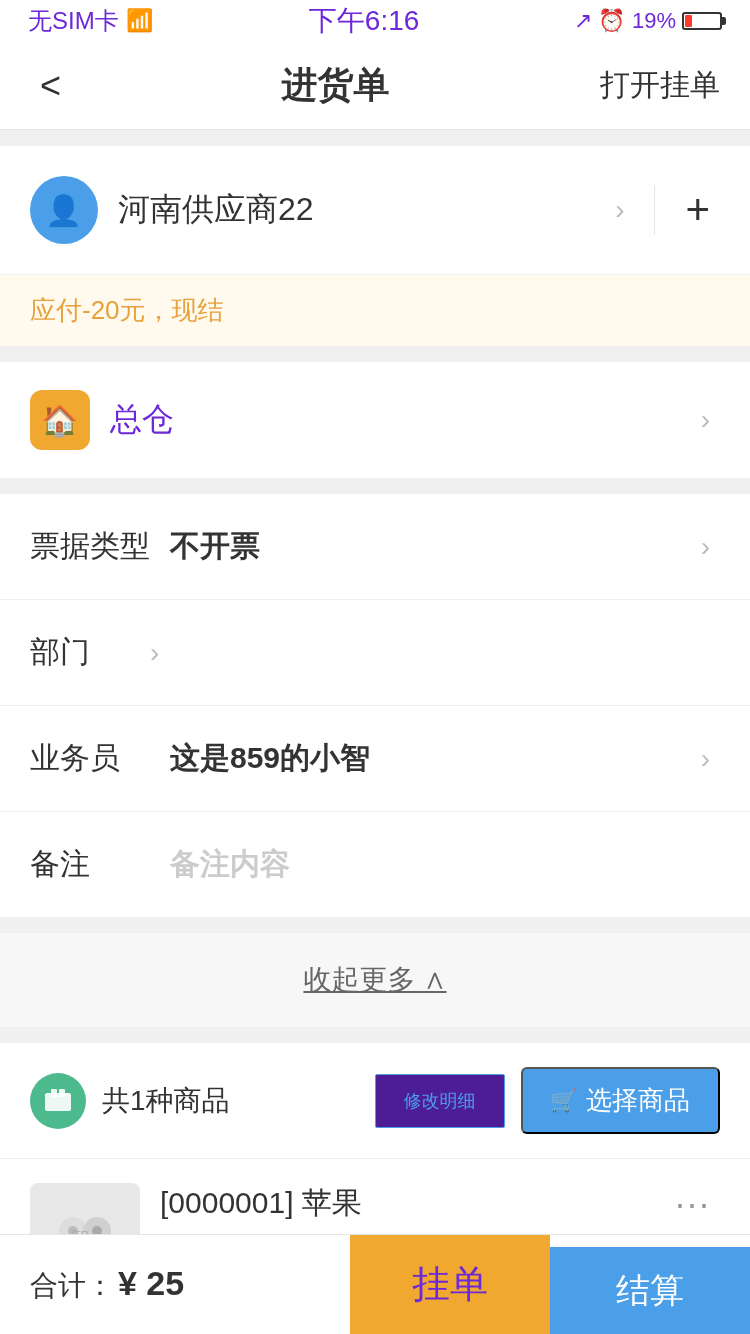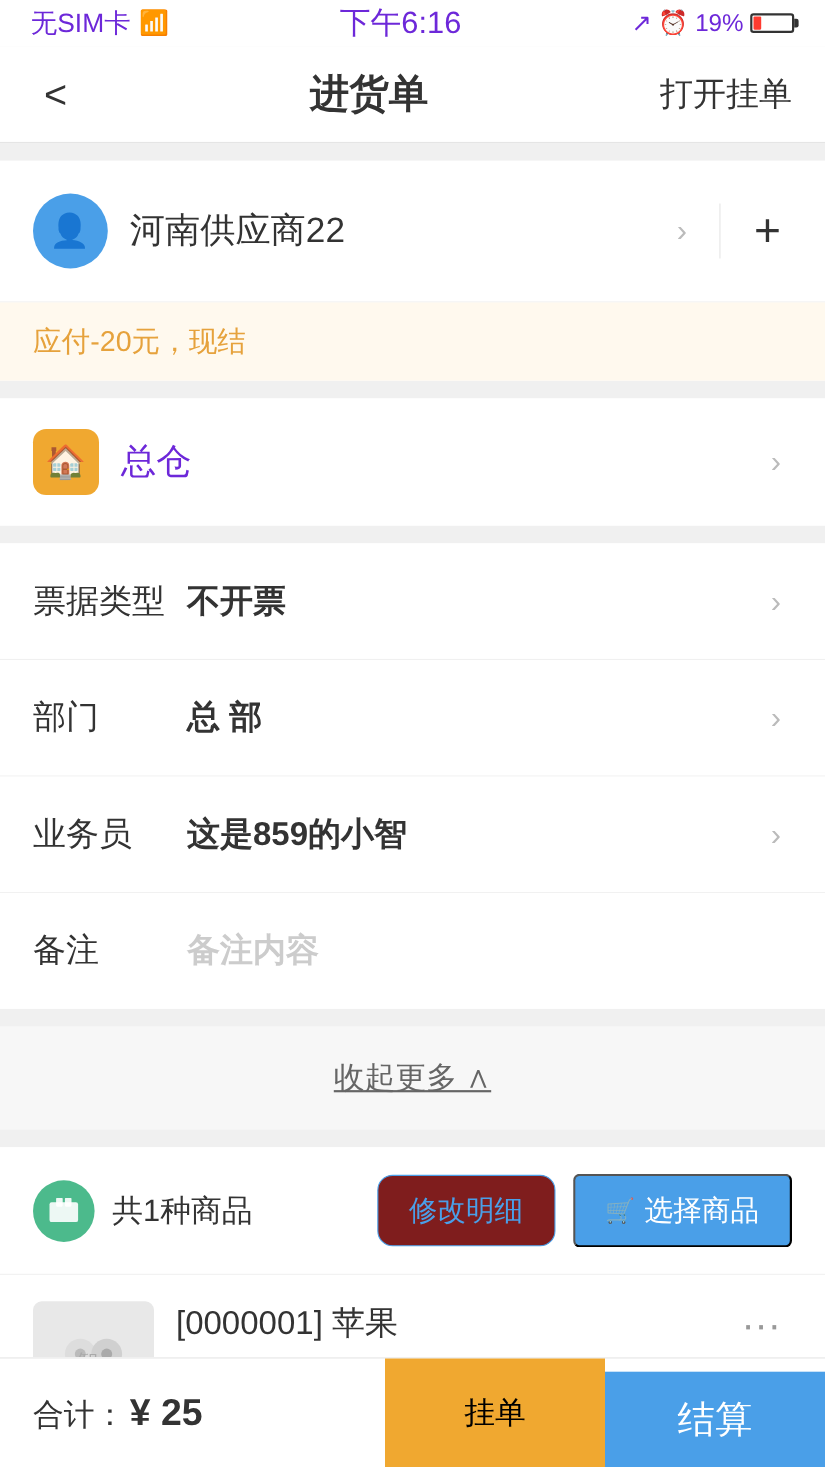--- a/index.html
+++ b/index.html
@@ -212,24 +212,24 @@
       margin-right: 16px;
     }
     .product-count-text {
       flex: 1;
       font-size: 28px;
       color: #333;
     }
     .btn-outline {
       border: 1px solid #4a9fe8;
       color: #4a9fe8;
-      background: #7f1d1d;
+      background: #4c1d95;
       padding: 14px 28px;
-      border-radius: 14px;
-      font-size: 26px;
+      border-radius: 2px;
+      font-size: 18px;
       margin-right: 16px;
       cursor: pointer;
     }
     .btn-solid {
       background: #4a9fe8;
       color: #fff;
       padding: 14px 28px;
       border-radius: 6px;
       font-size: 26px;
       display: flex;
@@ -304,25 +304,25 @@
       color: #333;
       font-weight: 600;
     }
     .total-count {
       font-size: 22px;
       color: #999;
     }
     .btn-hang {
       width: 200px;
       background: #f0a830;
-      color: #000000;
-      display: flex;
-      align-items: center;
-      justify-content: center;
-      font-size: 28px;
+      color: #6d28d9;
+      display: flex;
+      align-items: center;
+      justify-content: center;
+      font-size: 38px;
       cursor: pointer;
     }
     .btn-checkout {
       width: 200px;
       background: #4a9fe8;
       color: #fff;
       display: flex;
       align-items: center;
       justify-content: center;
       font-size: 34px;
@@ -384,21 +384,20 @@
   </div>
 
   <div class="card">
     <div class="form-row">
       <span class="form-label">票据类型</span>
       <span class="form-value">不开票</span>
       <span class="chevron">›</span>
     </div>
     <div class="form-row">
       <span class="form-label">部门</span>
-      <span class="form-value">总 部</span>
       <span class="chevron">›</span>
     </div>
     <div class="form-row">
       <span class="form-label">业务员</span>
       <span class="form-value">这是859的小智</span>
       <span class="chevron">›</span>
     </div>
     <div class="form-row">
       <span class="form-label">备注</span>
       <span class="form-value form-placeholder">备注内容</span>

